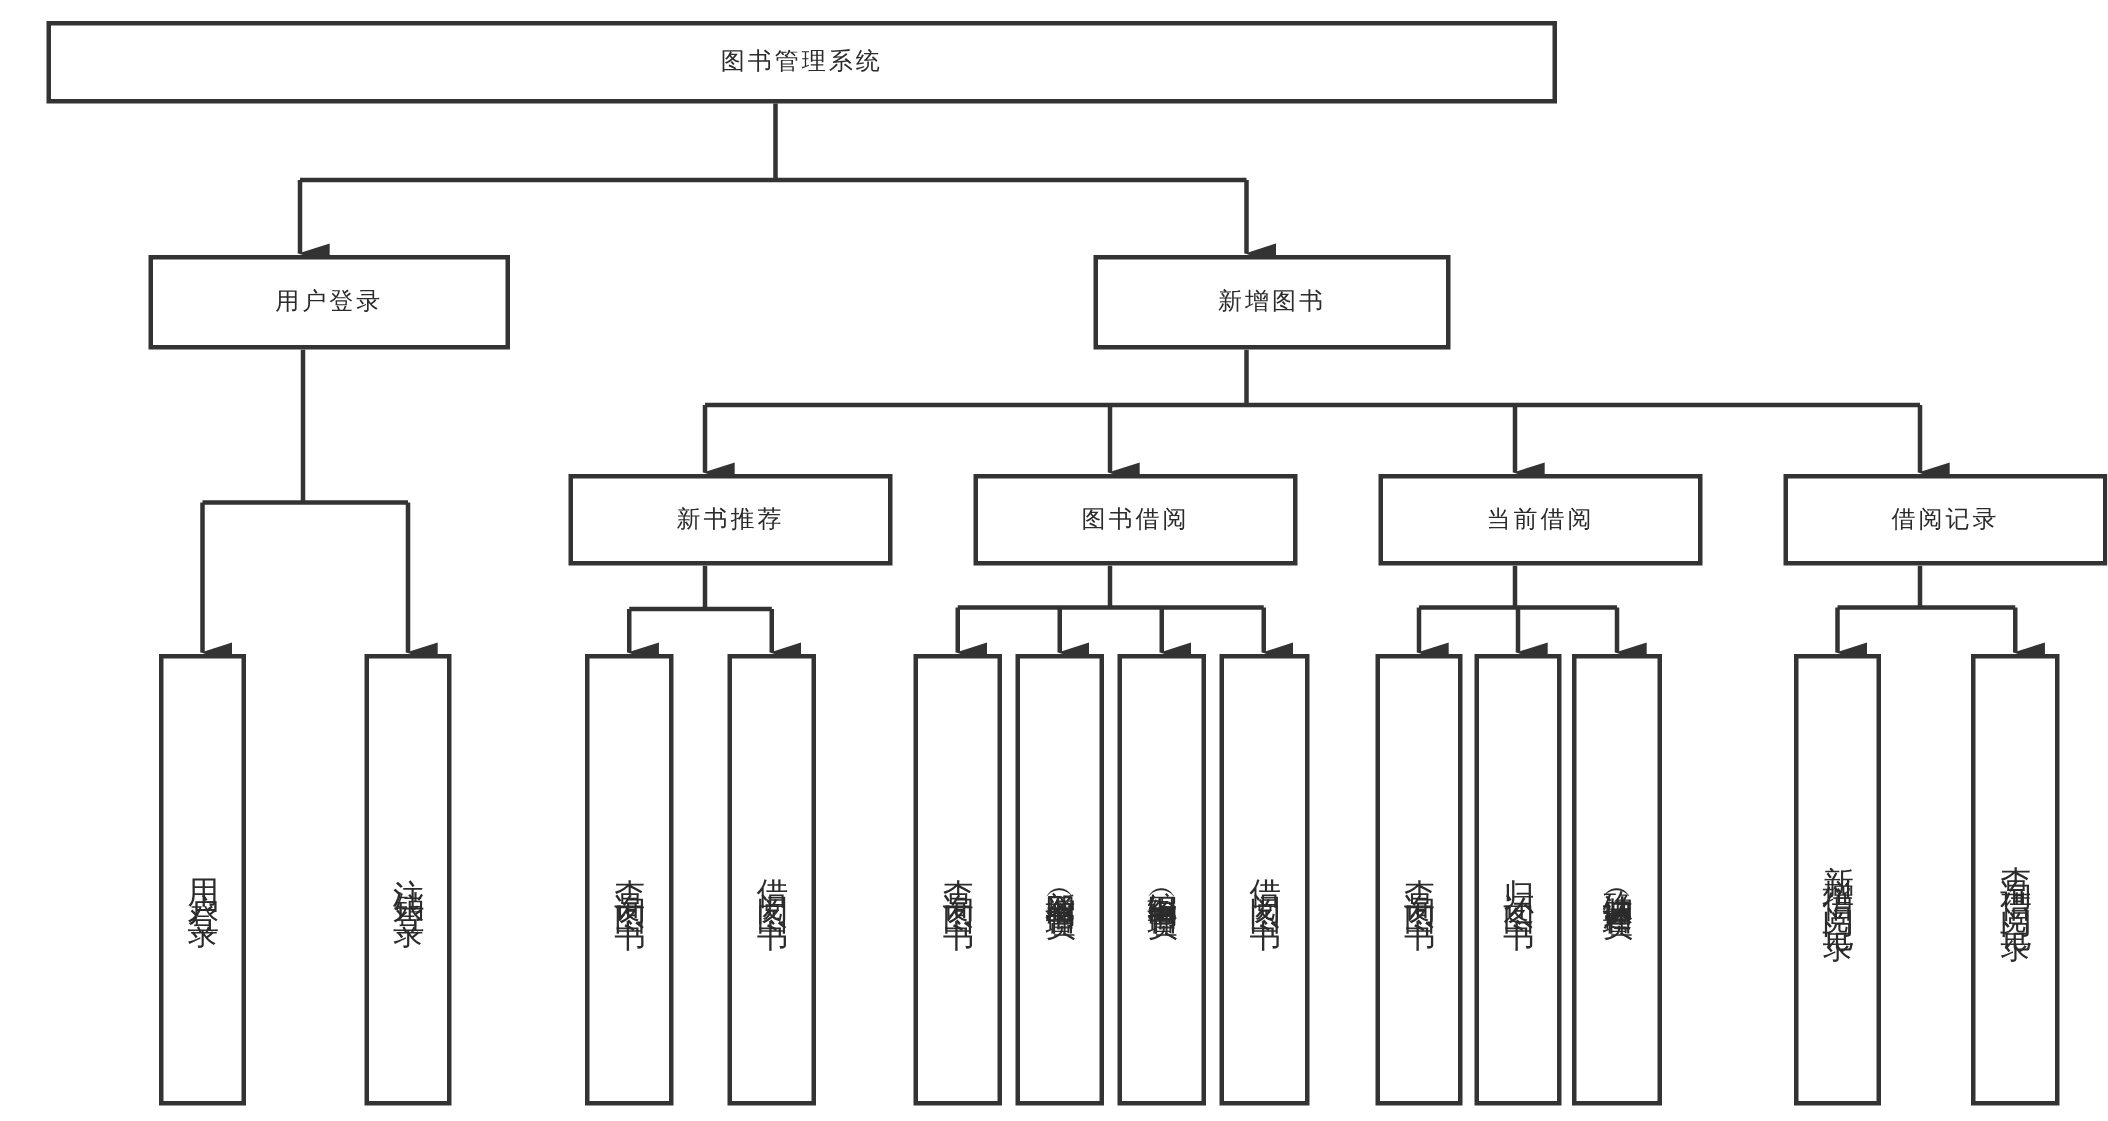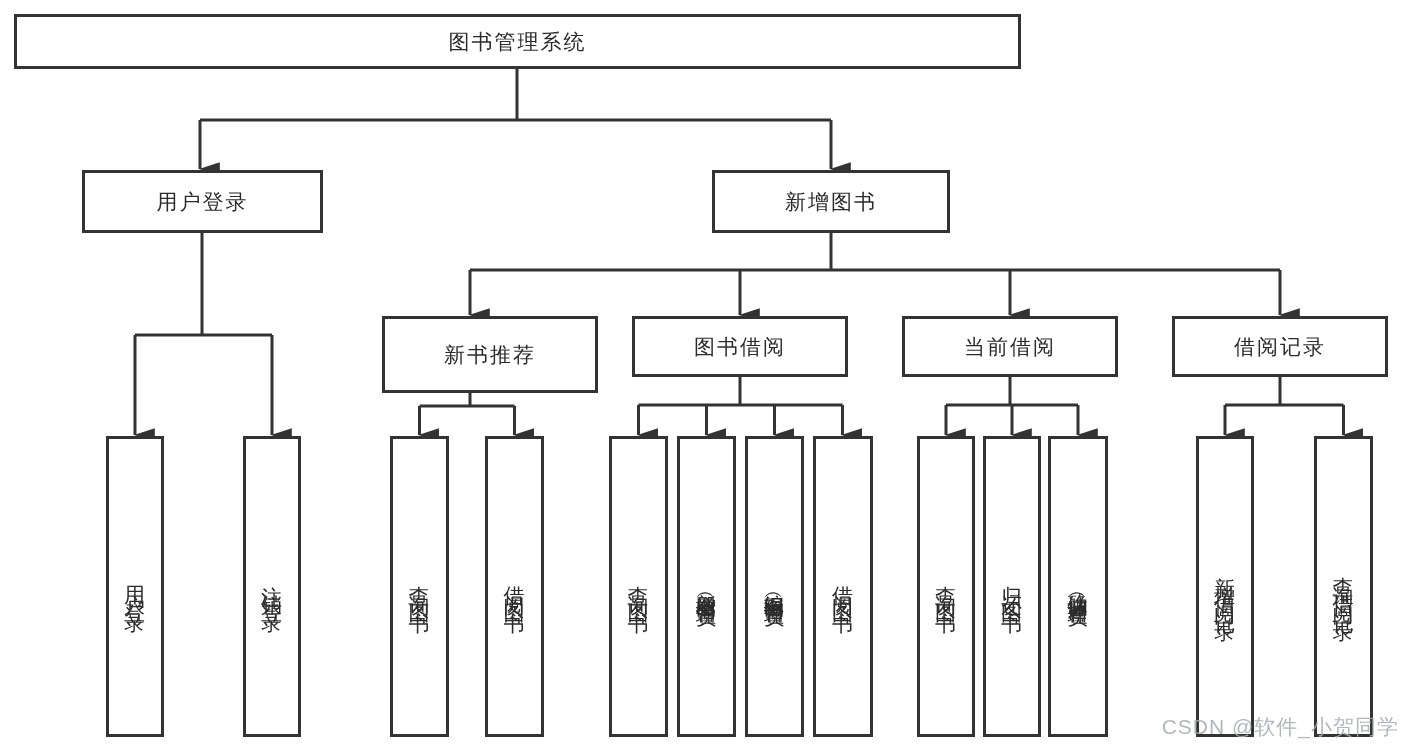--- a/index.html
+++ b/index.html
@@ -6,21 +6,21 @@
   .canvas{
     position:relative;width:1405px;height:747px;background:#ffffff;
     font-family:"Liberation Sans",sans-serif;overflow:hidden;
   }
   .wires{position:absolute;left:0;top:0;width:1405px;height:747px;}
   .node{
     position:absolute;box-sizing:border-box;background:#ffffff;
     border:3px solid #333333;color:#2b2b2b;
     display:flex;align-items:center;justify-content:center;
   }
-  .hnode{font-size:21px;letter-spacing:2px;white-space:nowrap;}
+  .hnode{font-size:16px;letter-spacing:2px;white-space:nowrap;margin-left:17px;}
   .vnode .vtext{
     writing-mode:vertical-rl;text-orientation:mixed;
     font-size:21px;letter-spacing:9px;line-height:1.0;
   }
   .vnode.long .vtext{font-size:20px;letter-spacing:2px;}
   .watermark{
     position:absolute;right:6px;bottom:6px;z-index:5;
     font-size:21px;letter-spacing:1px;color:rgba(165,170,175,0.85);
     white-space:nowrap;
   }
@@ -96,21 +96,21 @@
     <span>图书管理系统</span>
   </div>
 
   <div class="node hnode" style="left:82px;top:170px;width:241px;height:63px">
     <span>用户登录</span>
   </div>
   <div class="node hnode" style="left:712px;top:170px;width:238px;height:63px">
     <span>新增图书</span>
   </div>
 
-  <div class="node hnode" style="left:382px;top:316px;width:216px;height:77px">
+  <div class="node hnode" style="left:362px;top:316px;width:216px;height:61px">
     <span>新书推荐</span>
   </div>
   <div class="node hnode" style="left:902px;top:316px;width:216px;height:61px">
     <span>当前借阅</span>
   </div>
   <div class="node hnode" style="left:632px;top:316px;width:216px;height:61px">
     <span>图书借阅</span>
   </div>
   <div class="node hnode" style="left:1172px;top:316px;width:216px;height:61px">
     <span>借阅记录</span>
@@ -153,15 +153,14 @@
     <span class="vtext">确认归还（管理员）</span>
   </div>
 
   <div class="node vnode" style="left:1196px;top:436px;width:58px;height:301px">
     <span class="vtext">新增借阅记录</span>
   </div>
   <div class="node vnode" style="left:1314px;top:436px;width:59px;height:301px">
     <span class="vtext">查询借阅记录</span>
   </div>
 
-  <div class="watermark">CSDN @软件_小贺同学</div>
 
 </div>
 
 </body></html>

